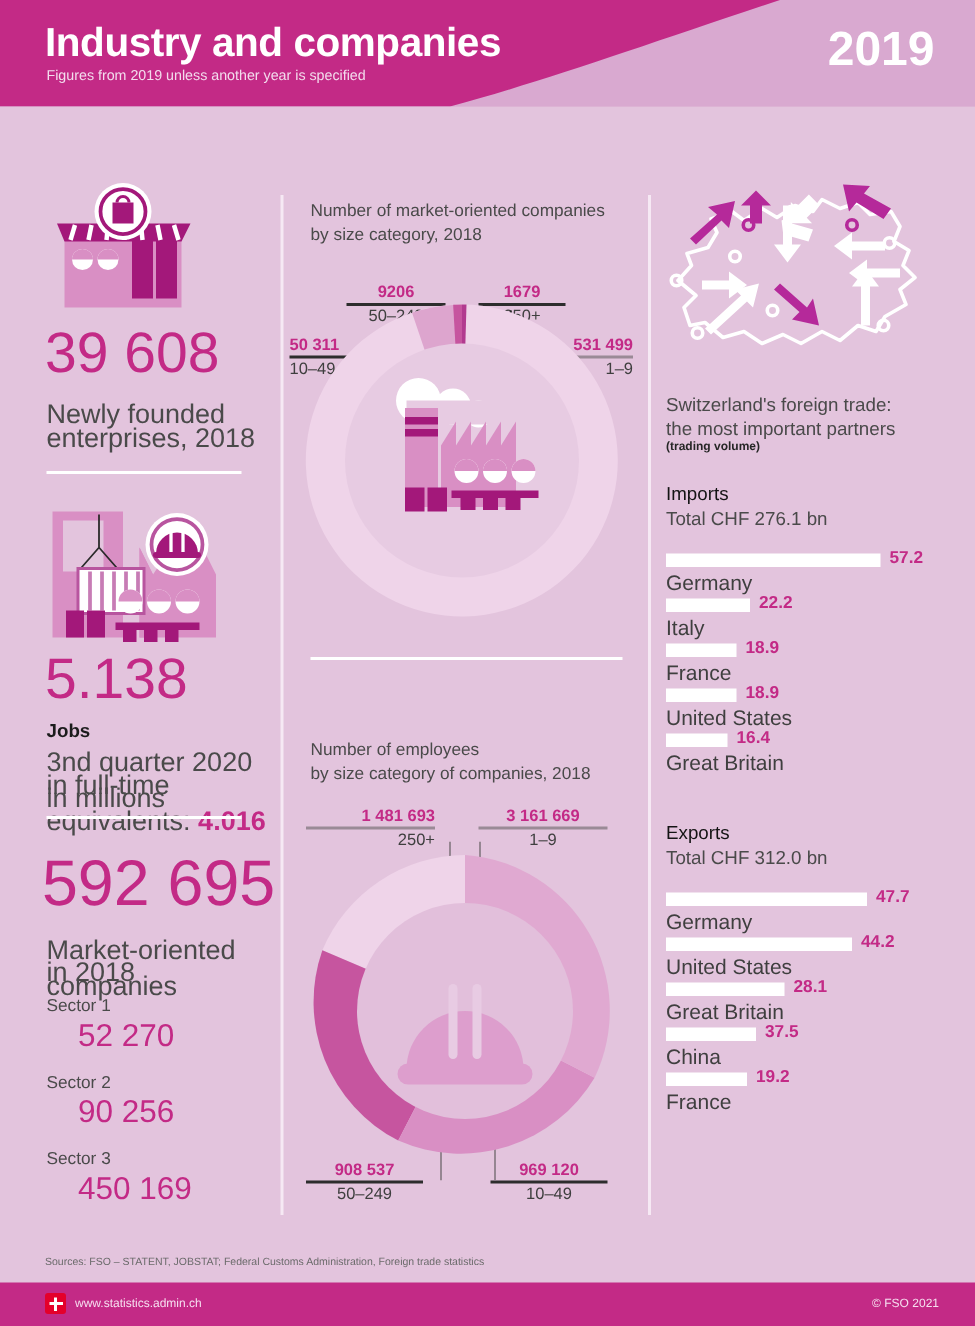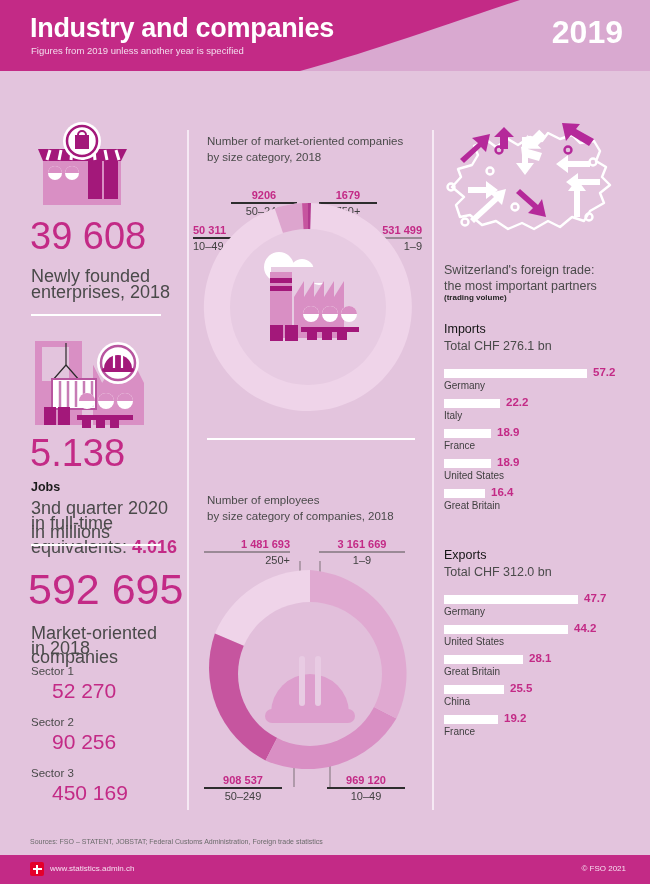--- a/index.html
+++ b/index.html
@@ -42,21 +42,21 @@
 
   
   .col-right { position:absolute; left:432px; top:71px; width:218px; height:740px; }
   .trade-title { color:#4a4a4a; font-size:12.5px; line-height:1.45; }
   .trade-note { color:#262626; font-size:8px; font-weight:bold; }
   .trade-head { color:#141414; font-size:12.5px; font-weight:normal; }
   .trade-total { color:#4a4a4a; font-size:12.5px; }
   .bar-row { position:relative; height:30px; }
   .bar { position:absolute; left:0; top:0; height:9px; background:#ffffff; }
   .bar-val { position:absolute; top:-3px; color:#c32a86; font-size:11.5px; font-weight:bold; }
-  .bar-name { position:absolute; left:0; top:11px; color:#3f3f3f; font-size:10px; }
+  .bar-name { position:absolute; left:0; top:11px; color:#3f3f3f; font-size:14px; }
 
   
   .sources { position:absolute; left:30px; top:838px; color:#6b6b6b; font-size:7px; }
   .footer { position:absolute; left:0; top:855px; width:650px; height:29px; background:#c32a86; }
   .footer-url { position:absolute; left:50px; top:9px; color:#f6dff0; font-size:8px; }
   .footer-cc { position:absolute; right:24px; top:9px; color:#f6dff0; font-size:8px; }
   .swiss-flag { position:absolute; left:30px; top:7px; width:14px; height:14px; background:#e4002b; border-radius:2px; }
   .swiss-flag:before { content:""; position:absolute; left:6px; top:2.5px; width:2px; height:9px; background:#fff; }
   .swiss-flag:after { content:""; position:absolute; left:2.5px; top:6px; width:9px; height:2px; background:#fff; }
 </style>
@@ -381,21 +381,21 @@
         <div class="bar-val" style="left:130px">44.2</div>
         <div class="bar-name">United States</div>
       </div>
       <div class="bar-row">
         <div class="bar" style="width:79px"></div>
         <div class="bar-val" style="left:85px">28.1</div>
         <div class="bar-name">Great Britain</div>
       </div>
       <div class="bar-row">
         <div class="bar" style="width:60px"></div>
-        <div class="bar-val" style="left:66px">25.5</div>
+        <div class="bar-val" style="left:66px">37.5</div>
         <div class="bar-name">China</div>
       </div>
       <div class="bar-row">
         <div class="bar" style="width:54px"></div>
         <div class="bar-val" style="left:60px">19.2</div>
         <div class="bar-name">France</div>
       </div>
     </div>
   </div>
 

